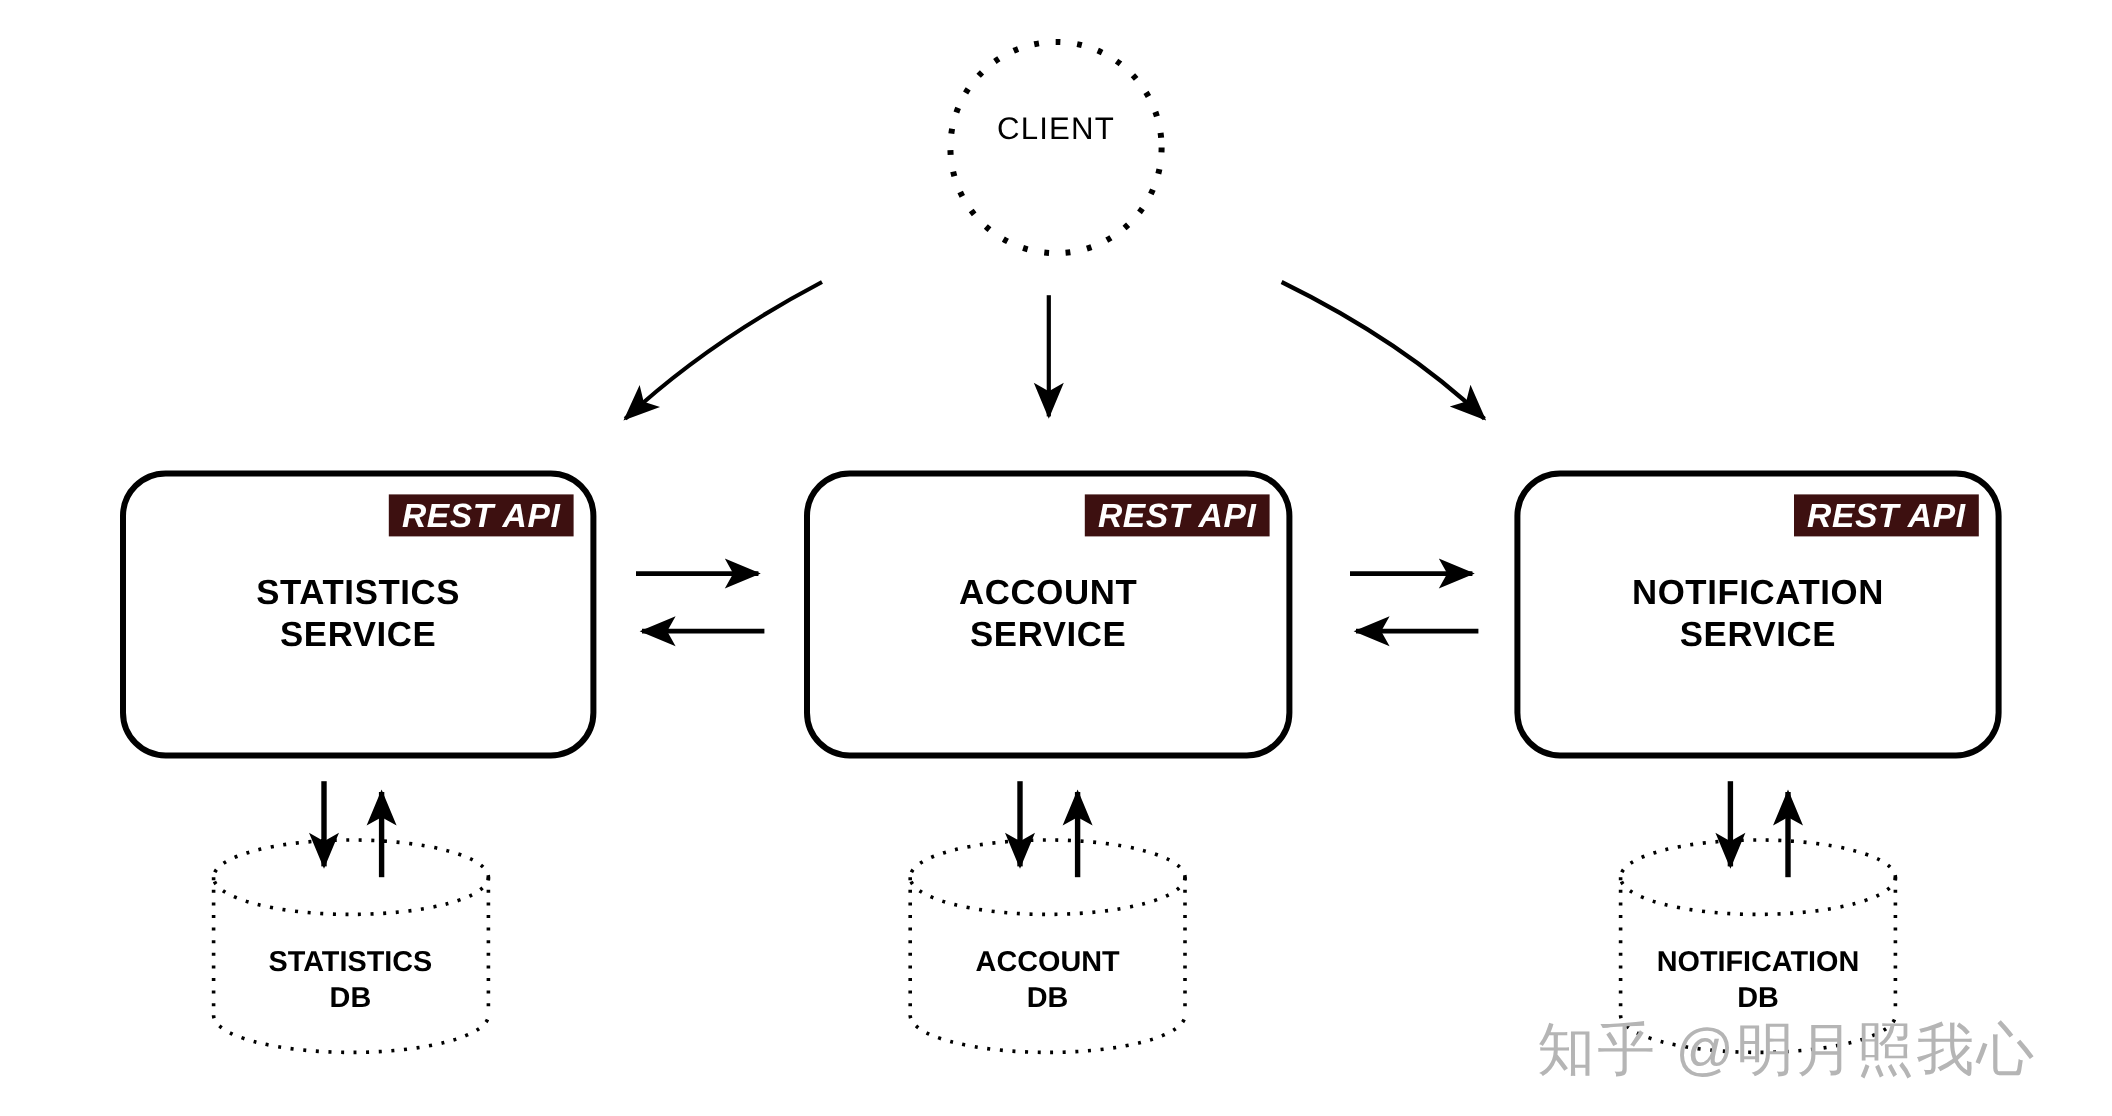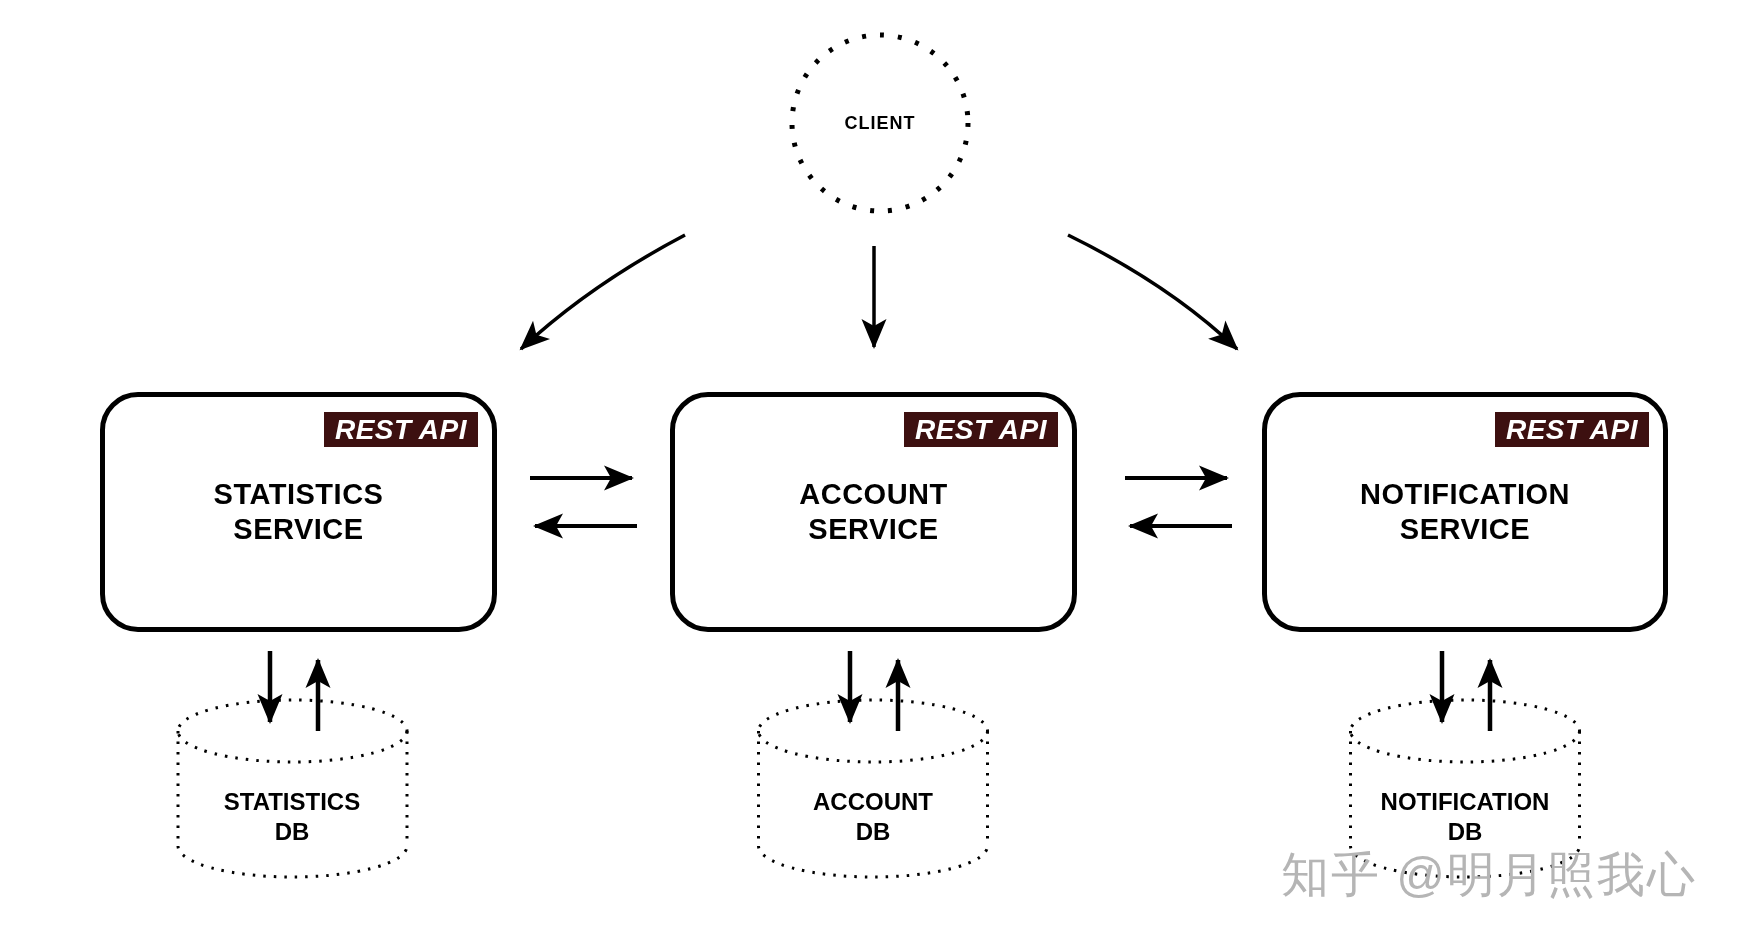--- a/index.html
+++ b/index.html
@@ -12,23 +12,23 @@
   html,body{margin:0;padding:0;background:var(--background);}
   .canvas{
     position:relative;width:1760px;height:930px;overflow:hidden;
     background:var(--background);
     font-family:"Liberation Sans","DejaVu Sans",sans-serif;
     color:var(--line);
   }
   .layer{position:absolute;left:0;top:0;}
   .stroke{stroke:var(--line);fill:none;}
   .client-label{
-    position:absolute;left:780px;top:42px;width:200px;height:162px;
+    position:absolute;left:780px;top:26px;width:200px;height:162px;
     display:flex;align-items:center;justify-content:center;
-    font-size:18px;font-weight:bold;letter-spacing:1px;
+    font-size:26px;font-weight:normal;letter-spacing:1px;
   }
   .service-box{
     position:absolute;box-sizing:border-box;height:240px;
     border:5px solid var(--line);border-radius:38px;background:var(--background);
   }
   .service-title{
     position:absolute;inset:0;display:flex;flex-direction:column;
     align-items:center;justify-content:center;
     font-size:29px;font-weight:bold;line-height:35px;letter-spacing:.5px;
     text-align:center;

